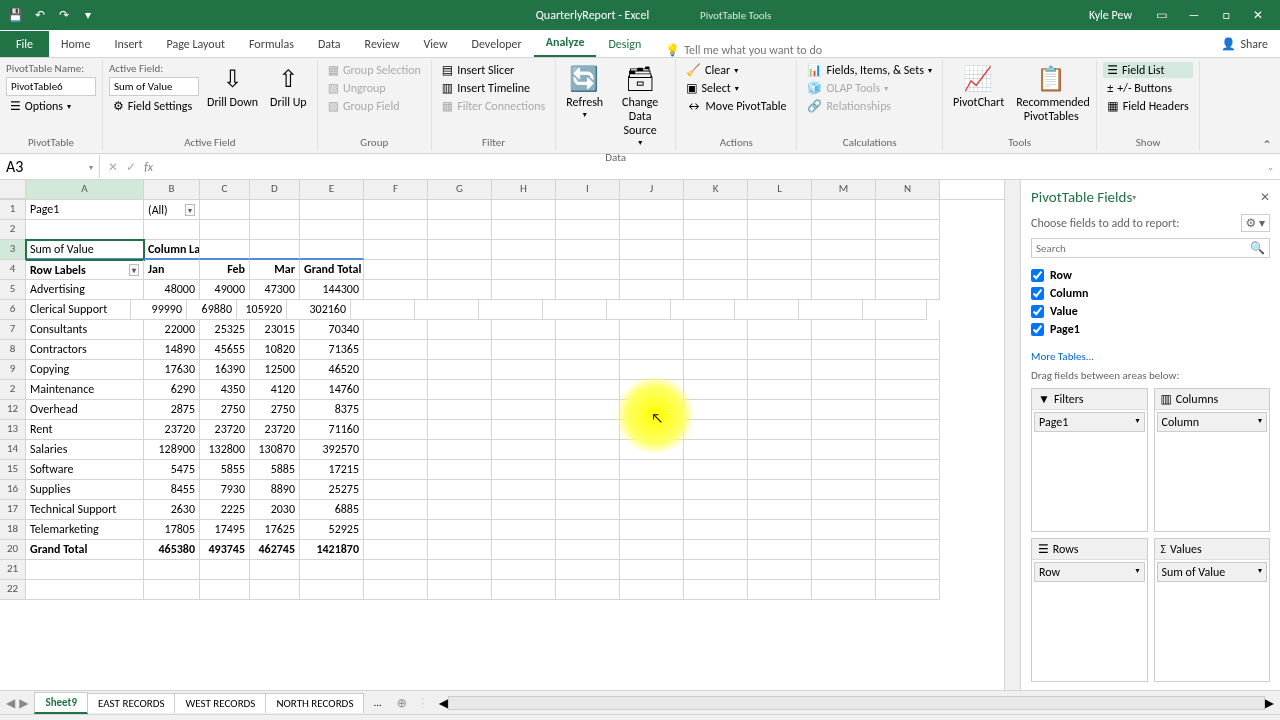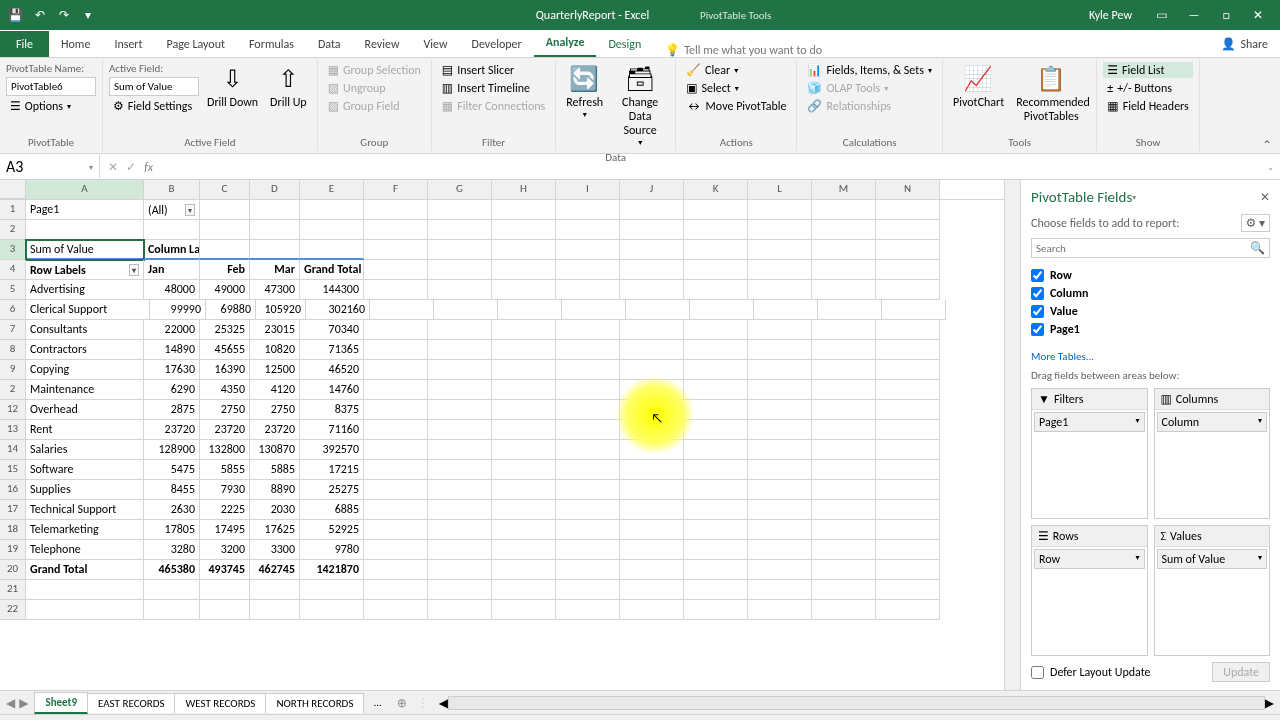--- a/index.html
+++ b/index.html
@@ -420,21 +420,21 @@
           <div class="cell" style="width: 64px;"></div>
           <div class="cell" style="width: 64px;"></div>
           <div class="cell" style="width: 64px;"></div>
           <div class="cell" style="width: 64px;"></div>
           <div class="cell" style="width: 64px;"></div>
           <div class="cell" style="width: 64px;"></div>
           <div class="cell" style="width: 64px;"></div>
         </div>
         <div class="row">
           <div class="rh">6</div>
-          <div class="cell" style="width: 124px;">Clerical Support</div>
+          <div class="cell" style="width: 105px;">Clerical Support</div>
           <div class="cell r" style="width: 56px;">99990</div>
           <div class="cell r" style="width: 50px;">69880</div>
           <div class="cell r" style="width: 50px;">105920</div>
           <div class="cell r" style="width: 64px;">302160</div>
           <div class="cell" style="width: 64px;"></div>
           <div class="cell" style="width: 64px;"></div>
           <div class="cell" style="width: 64px;"></div>
           <div class="cell" style="width: 64px;"></div>
           <div class="cell" style="width: 64px;"></div>
           <div class="cell" style="width: 64px;"></div>
@@ -612,37 +612,20 @@
           <div class="cell" style="width: 64px;"></div>
           <div class="cell" style="width: 64px;"></div>
         </div>
         <div class="row">
           <div class="rh">18</div>
           <div class="cell" style="width: 118px;">Telemarketing</div>
           <div class="cell r" style="width: 56px;">17805</div>
           <div class="cell r" style="width: 50px;">17495</div>
           <div class="cell r" style="width: 50px;">17625</div>
           <div class="cell r" style="width: 64px;">52925</div>
-          <div class="cell" style="width: 64px;"></div>
-          <div class="cell" style="width: 64px;"></div>
-          <div class="cell" style="width: 64px;"></div>
-          <div class="cell" style="width: 64px;"></div>
-          <div class="cell" style="width: 64px;"></div>
-          <div class="cell" style="width: 64px;"></div>
-          <div class="cell" style="width: 64px;"></div>
-          <div class="cell" style="width: 64px;"></div>
-          <div class="cell" style="width: 64px;"></div>
-        </div>
-        <div class="row">
-          <div class="rh">19</div>
-          <div class="cell" style="width: 118px;">Telephone</div>
-          <div class="cell r" style="width: 56px;">3280</div>
-          <div class="cell r" style="width: 50px;">3200</div>
-          <div class="cell r" style="width: 50px;">3300</div>
-          <div class="cell r" style="width: 64px;">9780</div>
           <div class="cell" style="width: 64px;"></div>
           <div class="cell" style="width: 64px;"></div>
           <div class="cell" style="width: 64px;"></div>
           <div class="cell" style="width: 64px;"></div>
           <div class="cell" style="width: 64px;"></div>
           <div class="cell" style="width: 64px;"></div>
           <div class="cell" style="width: 64px;"></div>
           <div class="cell" style="width: 64px;"></div>
           <div class="cell" style="width: 64px;"></div>
         </div>
@@ -778,25 +761,20 @@
             <span>Σ</span>
             <span>Values</span>
           </div>
         <div class="fp-area-body">
             <div class="fp-pill">
               <span>Sum of Value</span>
               <span style="font-size:8px">▾</span>
             </div>
           </div>
       </div>
-    </div>
-    <div class="fp-defer">
-      <input type="checkbox" style="">
-      <span>Defer Layout Update</span>
-      <button class="fp-update" disabled="">Update</button>
     </div>
   </div>
 </div>
 
 <div class="sheettabs">
   <div class="st-nav">
       <span>◀</span>
       <span>▶</span>
     </div>
   <div class="st-tab active">Sheet9</div>

